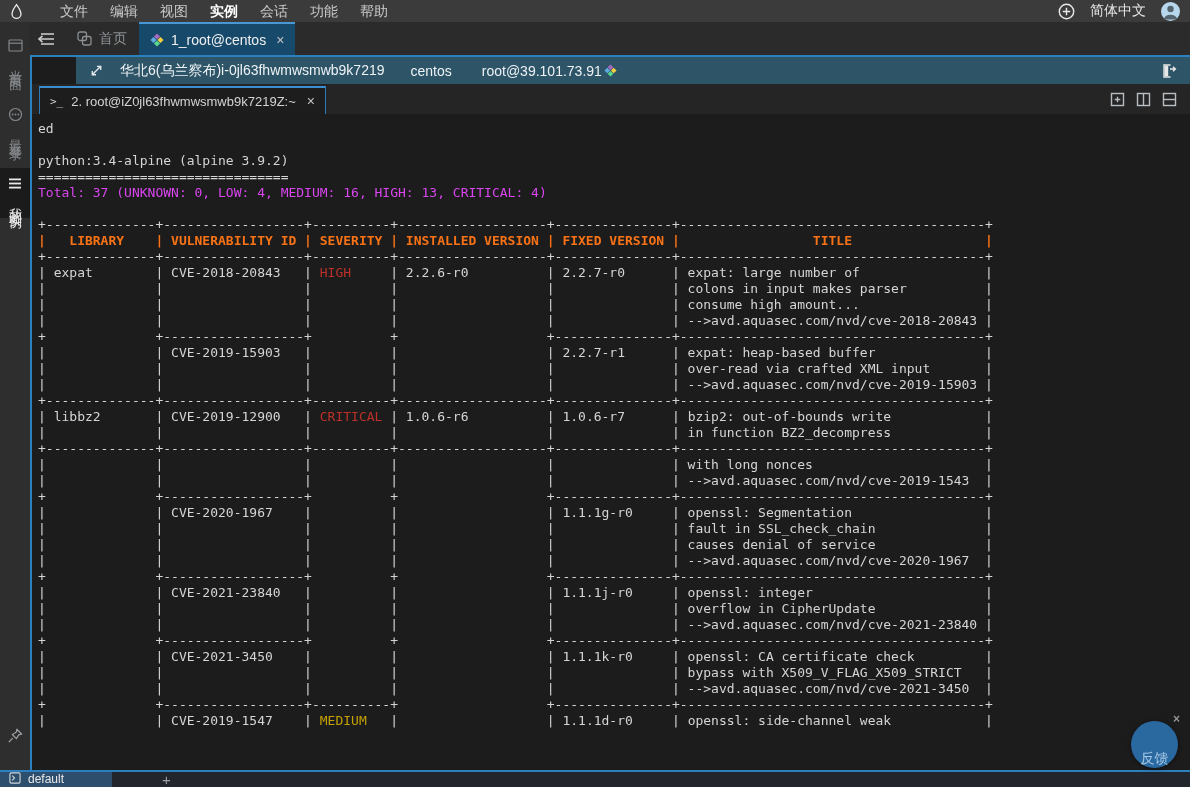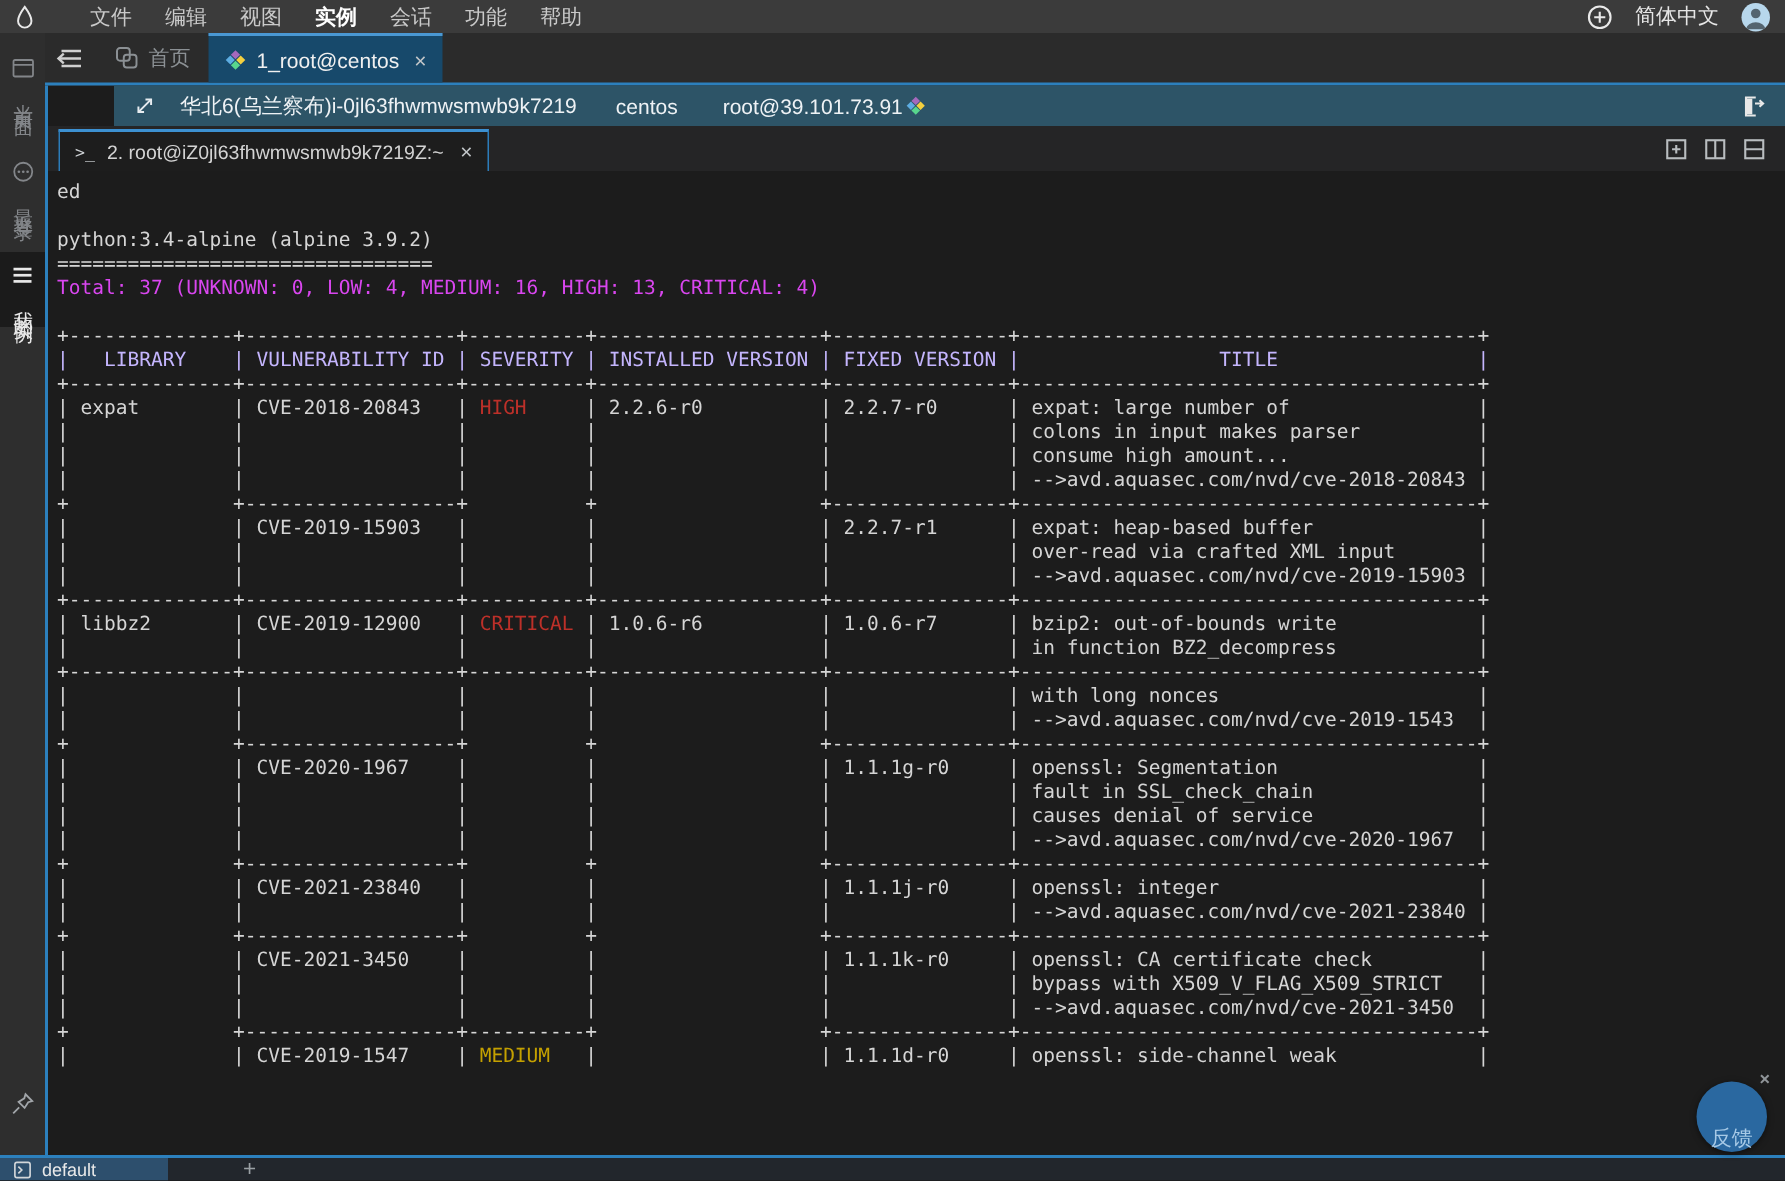--- a/index.html
+++ b/index.html
@@ -66,21 +66,21 @@
 
   
   .terminal { flex:1; background:#1c1c1c; padding:7px 0 0 6px; overflow:hidden; }
   .tline { font-family:"DejaVu Sans Mono", monospace; font-size:13px; line-height:16px;
     height:16px; white-space:pre; }
 
   
   .statusbar { position:absolute; bottom:0; left:0; right:0; height:17px; background:#22262c;
     border-top:2px solid #2c80bd; display:flex; align-items:stretch; }
   .status-tab { width:112px; background:#2d4f6d; color:#e9e9e9; font-size:12px;
-    display:flex; align-items:center; gap:7px; padding:0 9px; }
+    display:flex; align-items:flex-start; gap:7px; padding:0 9px; }
   .status-add { color:#9aa0a4; font-size:15px; margin-left:50px; align-self:center; line-height:10px; }
 
   
   .fab { position:absolute; right:12px; bottom:19px; width:47px; height:47px; border-radius:50%;
     background:#2a68a0; color:#a6c9e6; font-size:14px; display:flex; align-items:flex-end;
     justify-content:center; box-shadow:0 1px 4px rgba(0,0,0,.5); }
   .fab-close { position:absolute; right:10px; bottom:62px; color:#8f9498; font-size:12px;
     font-weight:bold; line-height:1; }
 
   svg { display:block; }
@@ -252,21 +252,21 @@
       </div>
 
       <div class="terminal">
           <div class="tline"><span style="color: rgb(213, 213, 213);">ed</span></div>
           <div class="tline"><span style="color: rgb(213, 213, 213);"></span></div>
           <div class="tline"><span style="color: rgb(213, 213, 213);">python:3.4-alpine (alpine 3.9.2)</span></div>
           <div class="tline"><span style="color: rgb(213, 213, 213);">================================</span></div>
           <div class="tline"><span style="color: #d946ef; margin-top: 29px;">Total: 37 (UNKNOWN: 0, LOW: 4, MEDIUM: 16, HIGH: 13, CRITICAL: 4)</span></div>
           <div class="tline"><span style="color: rgb(213, 213, 213);"></span></div>
           <div class="tline"><span style="color: rgb(213, 213, 213);">+--------------+------------------+----------+-------------------+---------------+---------------------------------------+</span></div>
-          <div class="tline"><span style="color: #c4b5fd;">|   LIBRARY    | VULNERABILITY ID | SEVERITY | INSTALLED VERSION | FIXED VERSION |                 TITLE                 |</span></div>
+          <div class="tline"><span style="color: #f97316; font-weight: bold;">|   LIBRARY    | VULNERABILITY ID | SEVERITY | INSTALLED VERSION | FIXED VERSION |                 TITLE                 |</span></div>
           <div class="tline"><span style="color: rgb(213, 213, 213);">+--------------+------------------+----------+-------------------+---------------+---------------------------------------+</span></div>
           <div class="tline"><span style="color: rgb(213, 213, 213);">| expat        | CVE-2018-20843   | </span><span style="color: rgb(189, 48, 41);">HIGH</span><span style="color: rgb(213, 213, 213);">     | 2.2.6-r0          | 2.2.7-r0      | expat: large number of                |</span></div>
           <div class="tline"><span style="color: rgb(213, 213, 213);">|              |                  |          |                   |               | colons in input makes parser          |</span></div>
           <div class="tline"><span style="color: rgb(213, 213, 213);">|              |                  |          |                   |               | consume high amount...                |</span></div>
           <div class="tline"><span style="color: rgb(213, 213, 213);">|              |                  |          |                   |               | --&gt;avd.aquasec.com/nvd/cve-2018-20843 |</span></div>
           <div class="tline"><span style="color: rgb(213, 213, 213);">+              +------------------+          +                   +---------------+---------------------------------------+</span></div>
           <div class="tline"><span style="color: rgb(213, 213, 213);">|              | CVE-2019-15903   |          |                   | 2.2.7-r1      | expat: heap-based buffer              |</span></div>
           <div class="tline"><span style="color: rgb(213, 213, 213);">|              |                  |          |                   |               | over-read via crafted XML input       |</span></div>
           <div class="tline"><span style="color: rgb(213, 213, 213);">|              |                  |          |                   |               | --&gt;avd.aquasec.com/nvd/cve-2019-15903 |</span></div>
           <div class="tline"><span style="color: rgb(213, 213, 213);">+--------------+------------------+----------+-------------------+---------------+---------------------------------------+</span></div>
@@ -275,20 +275,21 @@
           <div class="tline"><span style="color: rgb(213, 213, 213);">+--------------+------------------+----------+-------------------+---------------+---------------------------------------+</span></div>
           <div class="tline"><span style="color: rgb(213, 213, 213);">|              |                  |          |                   |               | with long nonces                      |</span></div>
           <div class="tline"><span style="color: rgb(213, 213, 213);">|              |                  |          |                   |               | --&gt;avd.aquasec.com/nvd/cve-2019-1543  |</span></div>
           <div class="tline"><span style="color: rgb(213, 213, 213);">+              +------------------+          +                   +---------------+---------------------------------------+</span></div>
           <div class="tline"><span style="color: rgb(213, 213, 213);">|              | CVE-2020-1967    |          |                   | 1.1.1g-r0     | openssl: Segmentation                 |</span></div>
           <div class="tline"><span style="color: rgb(213, 213, 213);">|              |                  |          |                   |               | fault in SSL_check_chain              |</span></div>
           <div class="tline"><span style="color: rgb(213, 213, 213);">|              |                  |          |                   |               | causes denial of service              |</span></div>
           <div class="tline"><span style="color: rgb(213, 213, 213);">|              |                  |          |                   |               | --&gt;avd.aquasec.com/nvd/cve-2020-1967  |</span></div>
           <div class="tline"><span style="color: rgb(213, 213, 213);">+              +------------------+          +                   +---------------+---------------------------------------+</span></div>
           <div class="tline"><span style="color: rgb(213, 213, 213);">|              | CVE-2021-23840   |          |                   | 1.1.1j-r0     | openssl: integer                      |</span></div>
+          <div class="tline"><span style="color: rgb(213, 213, 213);">|              |                  |          |                   |               | overflow in CipherUpdate              |</span></div>
           <div class="tline"><span style="color: rgb(213, 213, 213);">|              |                  |          |                   |               | --&gt;avd.aquasec.com/nvd/cve-2021-23840 |</span></div>
           <div class="tline"><span style="color: rgb(213, 213, 213);">+              +------------------+          +                   +---------------+---------------------------------------+</span></div>
           <div class="tline"><span style="color: rgb(213, 213, 213);">|              | CVE-2021-3450    |          |                   | 1.1.1k-r0     | openssl: CA certificate check         |</span></div>
           <div class="tline"><span style="color: rgb(213, 213, 213);">|              |                  |          |                   |               | bypass with X509_V_FLAG_X509_STRICT   |</span></div>
           <div class="tline"><span style="color: rgb(213, 213, 213);">|              |                  |          |                   |               | --&gt;avd.aquasec.com/nvd/cve-2021-3450  |</span></div>
           <div class="tline"><span style="color: rgb(213, 213, 213);">+              +------------------+----------+                   +---------------+---------------------------------------+</span></div>
           <div class="tline"><span style="color: rgb(213, 213, 213);">|              | CVE-2019-1547    | </span><span style="color: rgb(196, 160, 0);">MEDIUM</span><span style="color: rgb(213, 213, 213);">   |                   | 1.1.1d-r0     | openssl: side-channel weak            |</span></div>
         </div>
 
     </div>

